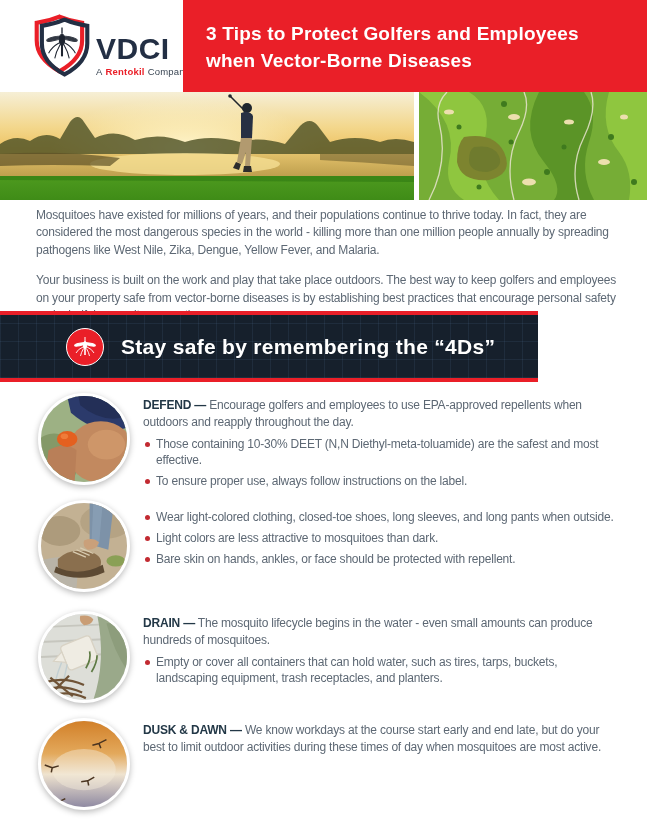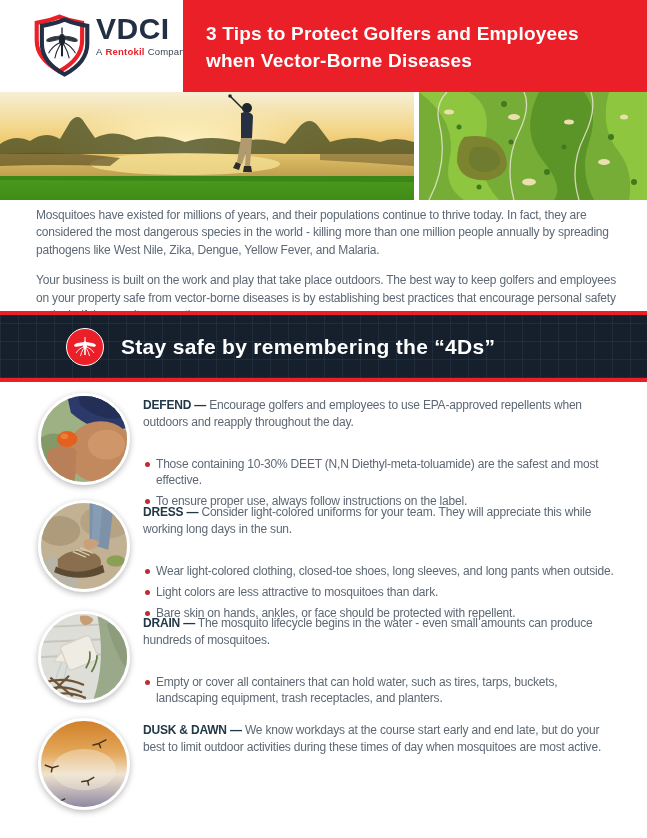--- a/index.html
+++ b/index.html
@@ -9,60 +9,60 @@
   *{margin:0;padding:0;box-sizing:border-box}
   html,body{background:#ffffff}
   body{font-family:"Liberation Sans",sans-serif;}
   .page{position:relative;width:647px;height:838px;background:#fff;overflow:hidden}
 
   
   .header{position:absolute;top:0;left:0;width:647px;height:92px;background:#fff}
   .header-red{position:absolute;top:0;left:183px;width:464px;height:92px;background:var(--red);
     color:#fff;padding:20px 18px 0 23px}
   .header-title{font-size:19px;font-weight:700;line-height:27px;letter-spacing:.2px}
-  .logo{position:absolute;top:13px;left:33px;display:flex;align-items:flex-start}
+  .logo{position:absolute;top:13px;left:33px;display:flex;align-items:flex-end}
   .logo-shield{width:58px;height:64px;flex:0 0 auto}
   .logo-text{margin-left:5px}
   .brand{font-size:30px;font-weight:800;color:#232F44;letter-spacing:.5px;line-height:32px}
   .tagline{font-size:9.5px;color:#3A4654;margin-top:1px;letter-spacing:.2px}
   .tagline .rk{color:var(--red);font-weight:700}
   .tagline span+span{margin-left:3px}
 
   
   .photos{position:absolute;top:92px;left:0;width:647px;height:108px;display:flex}
   .photo-left{width:414px;height:108px}
   .photo-right{width:228px;height:108px;margin-left:5px}
   .photos svg{display:block;width:100%;height:100%}
 
   
   .intro{position:absolute;top:207px;left:36px;width:585px;
     font-size:12px;line-height:17.4px;letter-spacing:-.2px;color:var(--bodytext)}
   .intro p+p{margin-top:13px}
 
   
-  .banner{position:absolute;top:311px;left:0;width:647px;height:71px;
+  .banner{position:absolute;top:311px;left:0;width:538px;height:71px;
     background-color:var(--navy);
     background-image:
       repeating-linear-gradient(0deg, rgba(86,120,160,.14) 0 1px, transparent 1px 18px),
       repeating-linear-gradient(90deg, rgba(86,120,160,.14) 0 1px, transparent 1px 18px);
     border-top:4px solid var(--red);border-bottom:4px solid var(--red);
     display:flex;align-items:center;padding-left:66px}
   .banner-icon{width:38px;height:38px;border-radius:50%;background:var(--red);
     border:1.5px solid #fff;display:flex;align-items:center;justify-content:center;flex:0 0 auto}
   .banner-title{color:#fff;font-size:21px;font-weight:700;letter-spacing:.3px;margin-left:17px}
 
   
   .tip{position:absolute;left:38px;width:584px;display:flex}
   .tip-photo{flex:0 0 92px;width:92px;height:92px;border-radius:50%;border:3px solid #fff;
     box-shadow:0 2px 6px rgba(0,0,0,.28);overflow:hidden;background:#ddd}
   .tip-photo svg{display:block;width:100%;height:100%}
   .tip-body{margin-left:13px;width:478px;padding-top:4px}
   .tip-lead{font-size:12px;line-height:16.8px;letter-spacing:-.2px;color:var(--bodytext)}
   .tip-lead strong{color:var(--navytext);font-weight:700}
-  .tip ul{list-style:none;margin-top:25px}
+  .tip ul{list-style:none;margin-top:5px}
   .tip li{position:relative;padding-left:13px;font-size:12px;line-height:16.5px;
     letter-spacing:-.2px;color:var(--bodytext);margin-bottom:4.5px}
   .tip li::before{content:"";position:absolute;left:2px;top:6px;width:5px;height:5px;
     border-radius:50%;background:var(--bullet)}
   .tip-defend{top:393px}
   .tip-dress{top:500px}
   .tip-drain{top:611px}
   .tip-dusk{top:718px}
 </style>
 </head>
@@ -231,21 +231,20 @@
         <path d="M52 0 L78 0 L72 50 L52 44 Z" fill="#7D92A8"></path>
         <path d="M56 0 L66 0 L62 46 L54 42 Z" fill="#8CA2B8" opacity=".7"></path>
         <path d="M18 60 Q30 48 50 52 Q66 55 64 66 Q62 76 44 76 Q24 76 18 68 Z" fill="#8A6F4E"></path>
         <path d="M16 68 Q40 80 66 66 L68 74 Q42 86 14 74 Z" fill="#5D4A33"></path>
         <path d="M34 52 L48 58 M38 50 L52 56 M42 48 L56 54" stroke="#D8CBB0" stroke-width="1.4" fill="none"></path>
         <path d="M46 40 Q56 36 62 42 Q60 50 50 50 Q44 46 46 40 Z" fill="#CAA07A"></path>
         <ellipse cx="80" cy="62" rx="10" ry="6" fill="#8AA055"></ellipse>
       </svg>
     </div>
     <div class="tip-body">
-      <p class="tip-lead"><strong>DRESS —</strong> <span>Consider light-colored uniforms for your team. They will appreciate this while working long days in the sun.</span></p>
       <ul>
         <li>Wear light-colored clothing, closed-toe shoes, long sleeves, and long pants when outside.</li>
         <li>Light colors are less attractive to mosquitoes than dark.</li>
         <li>Bare skin on hands, ankles, or face should be protected with repellent.</li>
       </ul>
     </div>
   </div>
 
   <div class="tip tip-drain">
     <div class="tip-photo">

